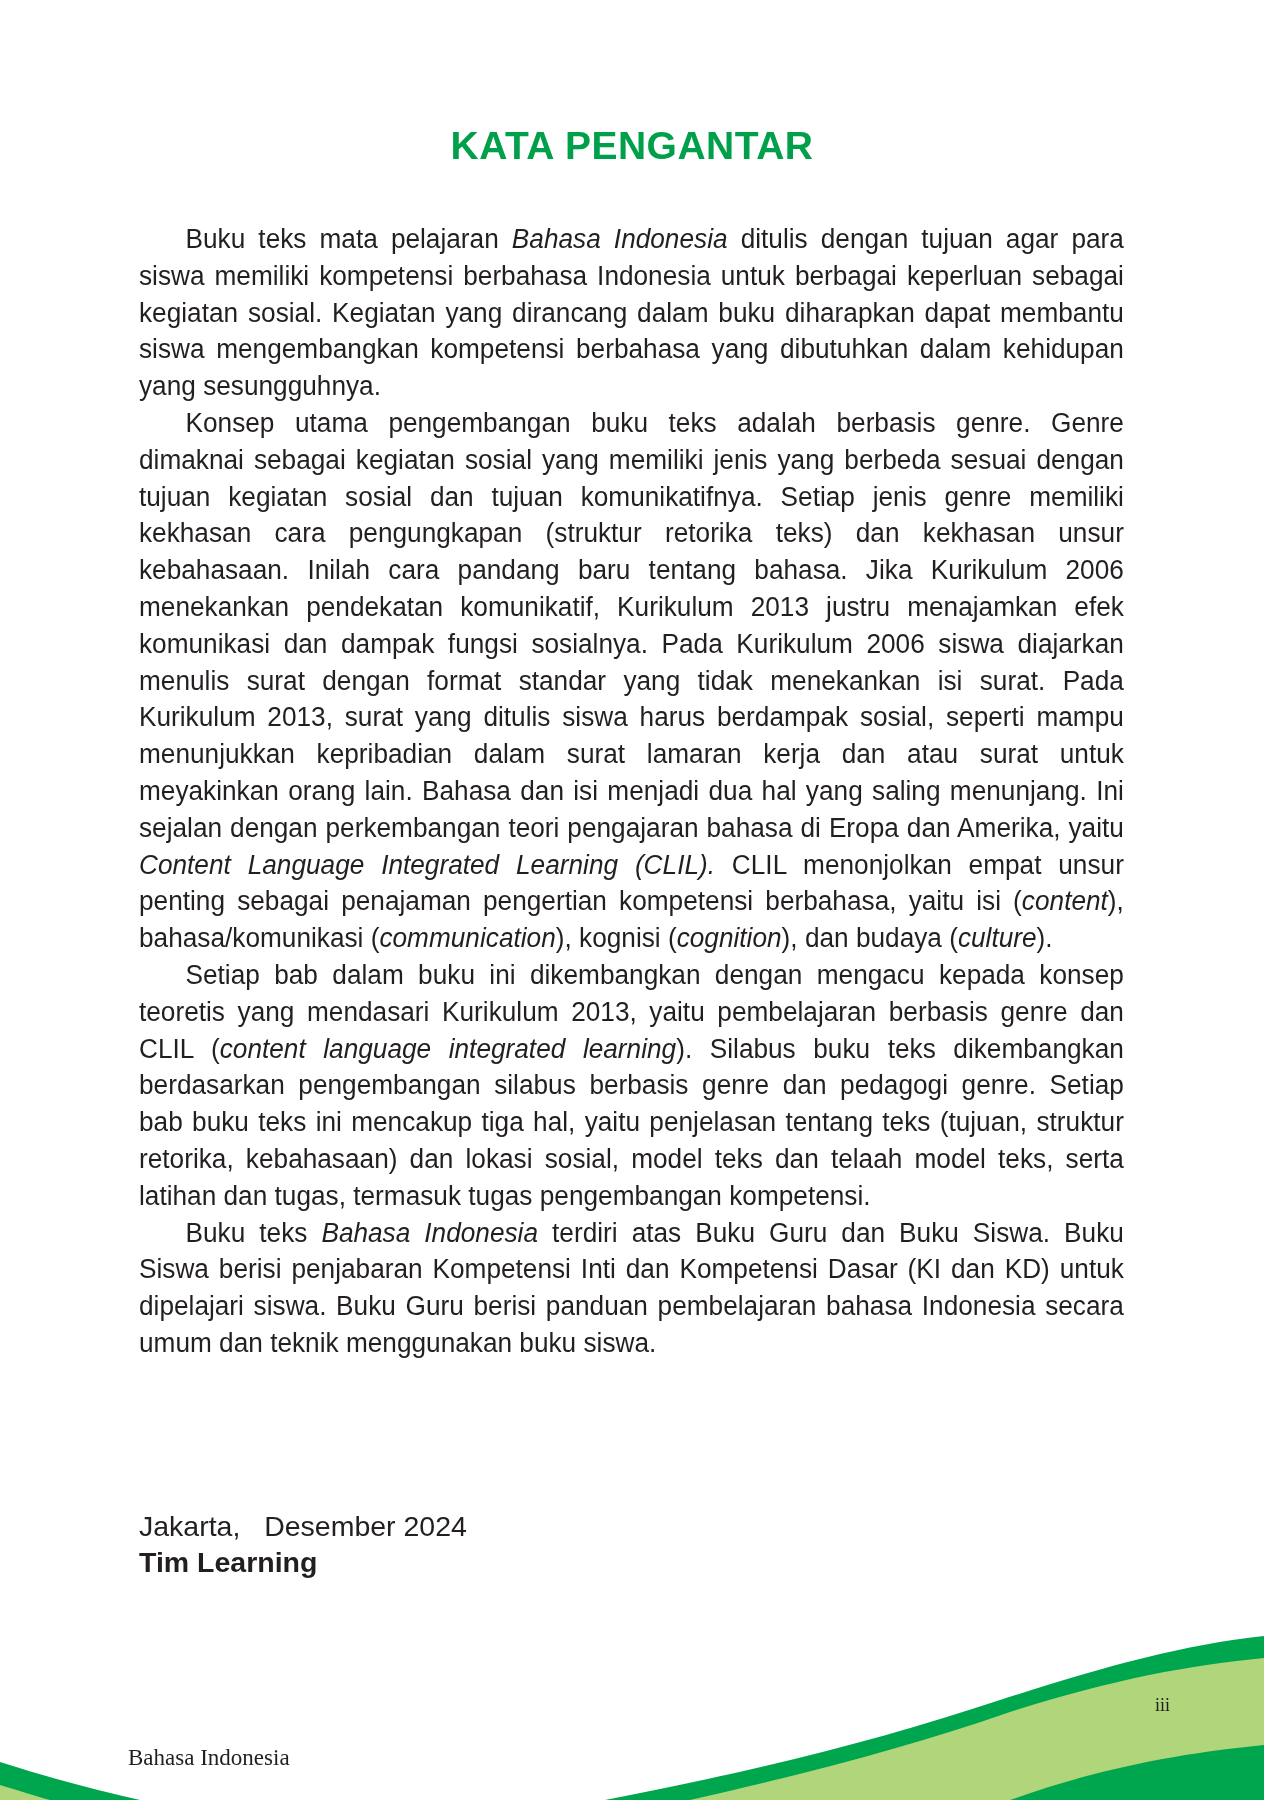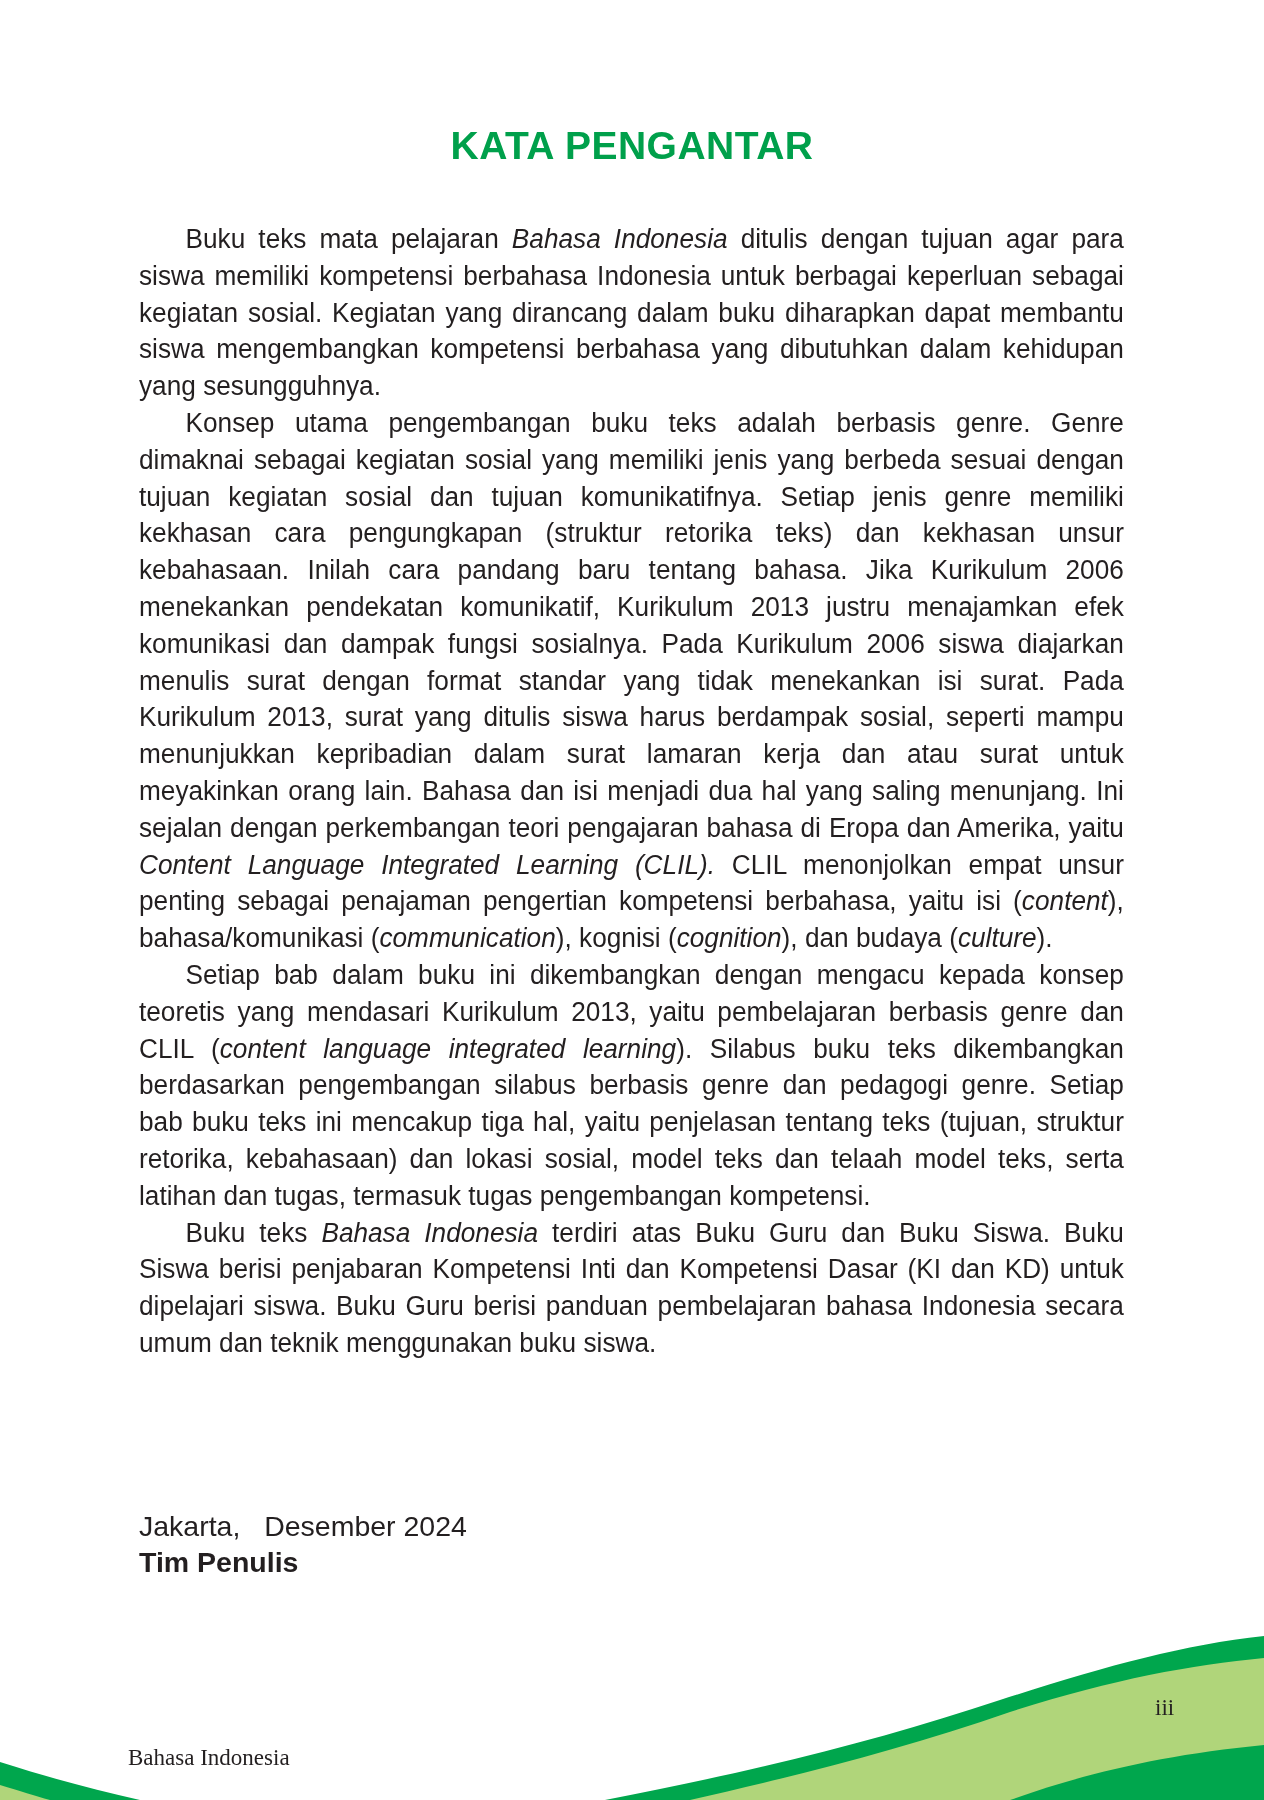--- a/index.html
+++ b/index.html
@@ -21,42 +21,42 @@
   .signature {
     position: absolute; left: 139px; top: 1508px;
     font-family: "Liberation Sans", sans-serif; font-size: 28.5px;
     line-height: 36px; color: #231f20;
   }
   .signature .place { white-space: pre; }
   .signature .author { font-weight: bold; }
   .wave { position: absolute; left: 0; top: 0; width: 1264px; height: 1800px; pointer-events: none; }
   .page-number {
     position: absolute; left: 1155px; top: 1695px;
-    font-family: "Liberation Serif", serif; font-size: 23px; color: #231f20;
+    font-family: "Liberation Serif", serif; font-size: 18px; color: #231f20;
   }
   .book-name {
     position: absolute; left: 128px; top: 1745px;
     font-family: "Liberation Serif", serif; font-size: 23px; color: #231f20;
   }
 </style>
 </head>
 <body>
 
 <h1 class="page-title">KATA PENGANTAR</h1>
 
 <div class="body-text">
   <p><span>Buku teks mata pelajaran </span><em>Bahasa Indonesia</em><span> ditulis dengan tujuan agar para siswa memiliki kompetensi berbahasa Indonesia untuk berbagai keperluan sebagai kegiatan sosial. Kegiatan yang dirancang dalam buku diharapkan dapat membantu siswa mengembangkan kompetensi berbahasa yang dibutuhkan dalam kehidupan yang sesungguhnya.</span></p>
   <p><span>Konsep utama pengembangan buku teks adalah berbasis genre. Genre dimaknai sebagai kegiatan sosial yang memiliki jenis yang berbeda sesuai dengan tujuan kegiatan sosial dan tujuan komunikatifnya. Setiap jenis genre memiliki kekhasan cara pengungkapan (struktur retorika teks) dan kekhasan unsur kebahasaan. Inilah cara pandang baru tentang bahasa. Jika Kurikulum 2006 menekankan pendekatan komunikatif, Kurikulum 2013 justru menajamkan efek komunikasi dan dampak fungsi sosialnya. Pada Kurikulum 2006 siswa diajarkan menulis surat dengan format standar yang tidak menekankan isi surat. Pada Kurikulum 2013, surat yang ditulis siswa harus berdampak sosial, seperti mampu menunjukkan kepribadian dalam surat lamaran kerja dan atau surat untuk meyakinkan orang lain. Bahasa dan isi menjadi dua hal yang saling menunjang. Ini sejalan dengan perkembangan teori pengajaran bahasa di Eropa dan Amerika, yaitu </span><em>Content Language Integrated Learning (CLIL).</em><span> CLIL menonjolkan empat unsur penting sebagai penajaman pengertian kompetensi berbahasa, yaitu isi (</span><em>content</em><span>), bahasa/komunikasi (</span><em>communication</em><span>), kognisi (</span><em>cognition</em><span>), dan budaya (</span><em>culture</em><span>).</span></p>
   <p><span>Setiap bab dalam buku ini dikembangkan dengan mengacu kepada konsep teoretis yang mendasari Kurikulum 2013, yaitu pembelajaran berbasis genre dan CLIL (</span><em>content language integrated learning</em><span>). Silabus buku teks dikembangkan berdasarkan pengembangan silabus berbasis genre dan pedagogi genre. Setiap bab buku teks ini mencakup tiga hal, yaitu penjelasan tentang teks (tujuan, struktur retorika, kebahasaan) dan lokasi sosial, model teks dan telaah model teks, serta latihan dan tugas, termasuk tugas pengembangan kompetensi.</span></p>
   <p><span>Buku teks </span><em>Bahasa Indonesia</em><span> terdiri atas Buku Guru dan Buku Siswa. Buku Siswa berisi penjabaran Kompetensi Inti dan Kompetensi Dasar (KI dan KD) untuk dipelajari siswa. Buku Guru berisi panduan pembelajaran bahasa Indonesia secara umum dan teknik menggunakan buku siswa.</span></p>
 </div>
 
 <div class="signature">
   <div class="place">Jakarta,   Desember 2024</div>
-  <div class="author">Tim Penulis</div>
+  <div class="author">Tim Learning</div>
 </div>
 
 <svg class="wave" viewBox="0 0 1264 1800" xmlns="http://www.w3.org/2000/svg">
   <path fill="#00a64d" d="M0,1762 C50,1778 95,1790 140,1800 L0,1800 Z"></path>
   <path fill="#b0d57a" d="M0,1785 C20,1791 35,1796 50,1800 L0,1800 Z"></path>
   <path fill="#00a64d" d="M605,1800 C760,1770 880,1740 1000,1700 C1100,1668 1180,1645 1264,1636 L1264,1800 Z"></path>
   <path fill="#b0d57a" d="M690,1800 C800,1775 900,1750 1010,1712 C1110,1680 1190,1665 1264,1658 L1264,1800 Z"></path>
   <path fill="#00a64d" d="M1010,1800 C1080,1775 1160,1755 1264,1745 L1264,1800 Z"></path>
 </svg>
 

